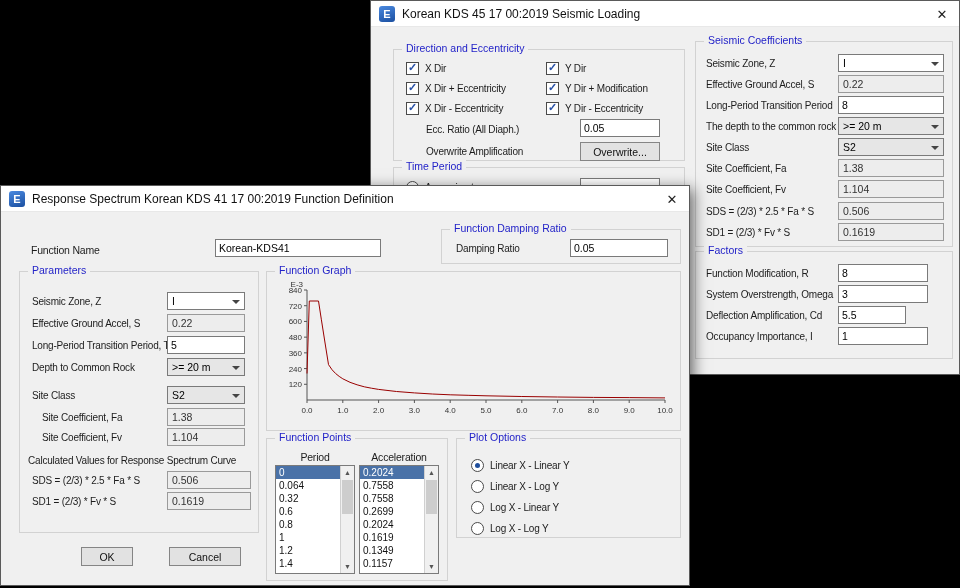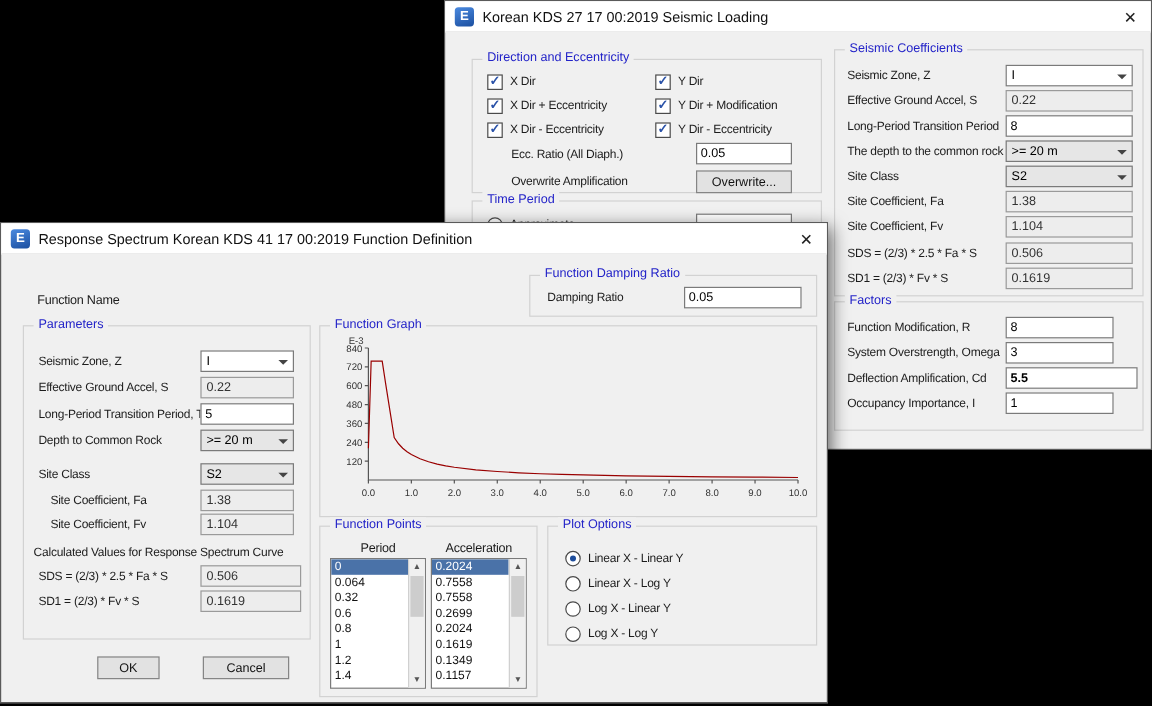--- a/index.html
+++ b/index.html
@@ -48,21 +48,21 @@
   .sb-up{top:0;} .sb-down{bottom:0;}
   .sb-thumb { position:absolute; left:1px; right:1px; top:14px; height:34px; background:#cdcdcd; }
   svg text { font-family:"Liberation Sans",sans-serif; }
 </style>
 </head>
 <body>
 
 <div class="dialog" style="left:370px; top:0; width:590px; height:375px; z-index:5;">
   <div class="titlebar">
     <div class="eicon">E</div>
-    <div class="title-text">Korean KDS 27 17 00:2019 Seismic Loading</div>
+    <div class="title-text">Korean KDS 45 17 00:2019 Seismic Loading</div>
     <div class="close-x">✕</div>
   </div>
 
   <div class="group" style="left:22px;top:48px;width:292px;height:112px;">
     <span class="group-label">Direction and Eccentricity</span>
     <div class="checkbox dir-cb checked" style="left:12px;top:12px"></div>
     <span class="lbl" style="left:31px;top:12px">X Dir</span>
     <div class="checkbox dir-cb checked" style="left:152px;top:12px"></div>
     <span class="lbl" style="left:171px;top:12px">Y Dir</span>
     <div class="checkbox dir-cb checked" style="left:12px;top:32px"></div>
@@ -117,34 +117,35 @@
     <div class="field ro" style="left:142px;top:181px;width:106px">0.1619</div>
   </div>
 
   <div class="group" style="left:324px;top:250px;width:258px;height:108px;">
     <span class="group-label">Factors</span>
     <span class="lbl" style="left:10px;top:15px">Function Modification, R</span>
     <input class="field-input" style="left: 142px; top: 12px; width: 90px;" value="8">
     <span class="lbl" style="left:10px;top:36px">System Overstrength, Omega</span>
     <input class="field-input" style="left: 142px; top: 33px; width: 90px;" value="3">
     <span class="lbl" style="left:10px;top:57px">Deflection Amplification, Cd</span>
-    <input class="field-input" style="left: 142px; top: 54px; width: 110px; font-weight: bold;" value="5.5">
+    <input class="field-input" style="left: 142px; top: 54px; width: 68px;" value="5.5">
     <span class="lbl" style="left:10px;top:78px">Occupancy Importance, I</span>
     <input class="field-input" style="left: 142px; top: 75px; width: 90px;" value="1">
   </div>
 </div>
 
 <div class="dialog dlg-shadow" style="left:0; top:185px; width:690px; height:401px; z-index:10;">
   <div class="titlebar">
     <div class="eicon">E</div>
     <div class="title-text">Response Spectrum Korean KDS 41 17 00:2019 Function Definition</div>
     <div class="close-x">✕</div>
   </div>
 
   <span class="lbl" style="left:30px;top:58px;font-size:10.5px">Function Name</span>
+  <input class="field-input" style="left: 214px; top: 53px; width: 166px;" value="Korean-KDS41">
 
   <div class="group" style="left:440px;top:43px;width:240px;height:35px;">
     <span class="group-label">Function Damping Ratio</span>
     <span class="lbl" style="left:14px;top:12px">Damping Ratio</span>
     <input class="field-input" style="left: 128px; top: 9px; width: 98px;" value="0.05">
   </div>
 
   <div class="group" style="left:18px;top:85px;width:240px;height:262px;">
     <span class="group-label">Parameters</span>
     <span class="lbl" style="left:12px;top:23px">Seismic Zone, Z</span>

